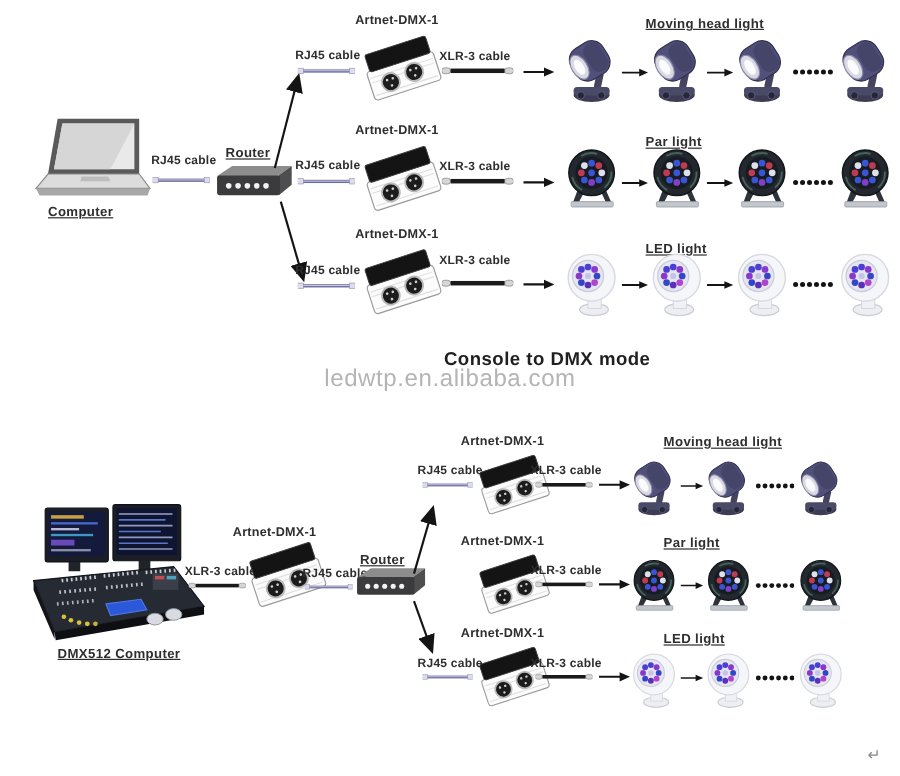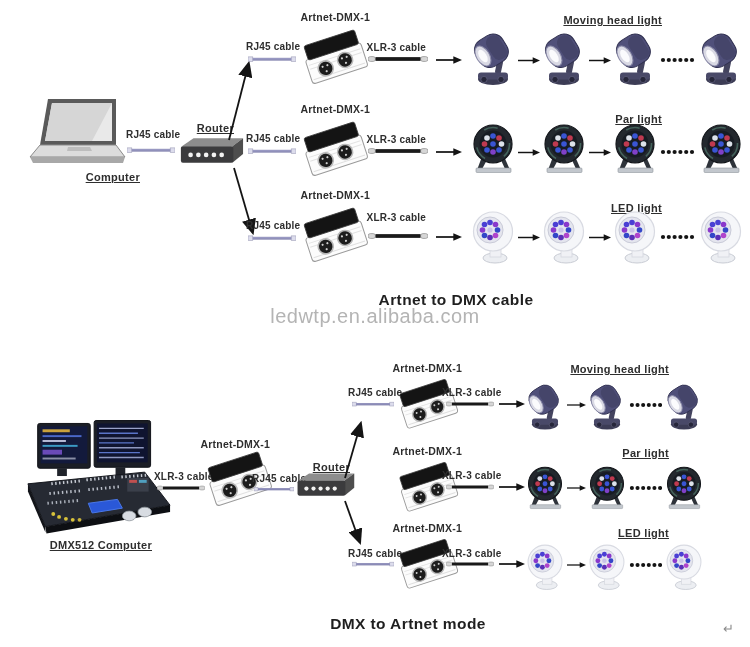--- a/index.html
+++ b/index.html
@@ -1,21 +1,21 @@
 <!DOCTYPE html>
 <html><head>
 <meta charset="utf-8">
 <style>
   html,body{margin:0;padding:0;background:#fff;}
   #stage{
     position:relative;width:750px;height:647px;background:#ffffff;
     font-family:"Liberation Sans",sans-serif;overflow:hidden;
   }
   .abs{position:absolute;}
-  .lbl{position:absolute;font-weight:bold;color:#2e2e2e;text-align:right;
+  .lbl{position:absolute;font-weight:bold;color:#2e2e2e;text-align:left;
        line-height:1.1;white-space:nowrap;}
   .lbl-xs{font-size:10px;letter-spacing:.2px;}
   .lbl-sm{font-size:10.5px;letter-spacing:.2px;}
   .lbl-md{font-size:11px;letter-spacing:.3px;text-decoration:underline;}
   .title{position:absolute;font-weight:bold;color:#1f1f1f;font-size:15.5px;
          letter-spacing:.4px;text-align:center;white-space:nowrap;}
   .watermark{position:absolute;color:#b4b4b4;font-size:20px;font-weight:400;
              text-align:center;letter-spacing:.5px;white-space:nowrap;}
   .return-mark{position:absolute;color:#8a8a8a;font-size:13px;}
   svg{display:block;}
@@ -323,21 +323,21 @@
   <svg class="abs" style="left:612px;top:208px" width="46" height="56">
       <use href="#sym-led"></use>
     </svg>
   <svg class="abs" style="left:659px;top:234px" width="36" height="6">
       <use href="#sym-dots"></use>
     </svg>
   <svg class="abs" style="left:698px;top:208px" width="46" height="56">
       <use href="#sym-led"></use>
     </svg>
 
-  <div class="title" style="left:330px;top:291px;width:252px">Artnet to DMX cable</div>
+  <div class="title" style="left:330px;top:291px;width:252px">Console to DMX mode</div>
   <div class="watermark" style="left:228px;top:305px;width:294px">ledwtp.en.alibaba.com</div>
 
   <svg class="abs" style="left:26px;top:416px" width="146" height="122">
       <use href="#sym-console"></use>
     </svg>
   <div class="lbl lbl-md" style="left:48px;top:539px;width:104px">DMX512 Computer</div>
 
   <div class="lbl lbl-xs" style="left:154px;top:471px;width:54px">XLR-3 cable</div>
   <svg class="abs" style="left:157px;top:483px" width="48" height="10">
       <use href="#sym-xlr"></use>
@@ -460,16 +460,15 @@
   <svg class="abs" style="left:587px;top:541px" width="40" height="50">
       <use href="#sym-led"></use>
     </svg>
   <svg class="abs" style="left:629px;top:562px" width="33" height="6">
       <use href="#sym-dots"></use>
     </svg>
   <svg class="abs" style="left:664px;top:541px" width="40" height="50">
       <use href="#sym-led"></use>
     </svg>
 
-  <div class="title" style="left:306px;top:615px;width:204px">DMX to Artnet mode</div>
   <div class="return-mark" style="left:723px;top:621px">↵</div>
 
 </div>
 
 </body></html>

